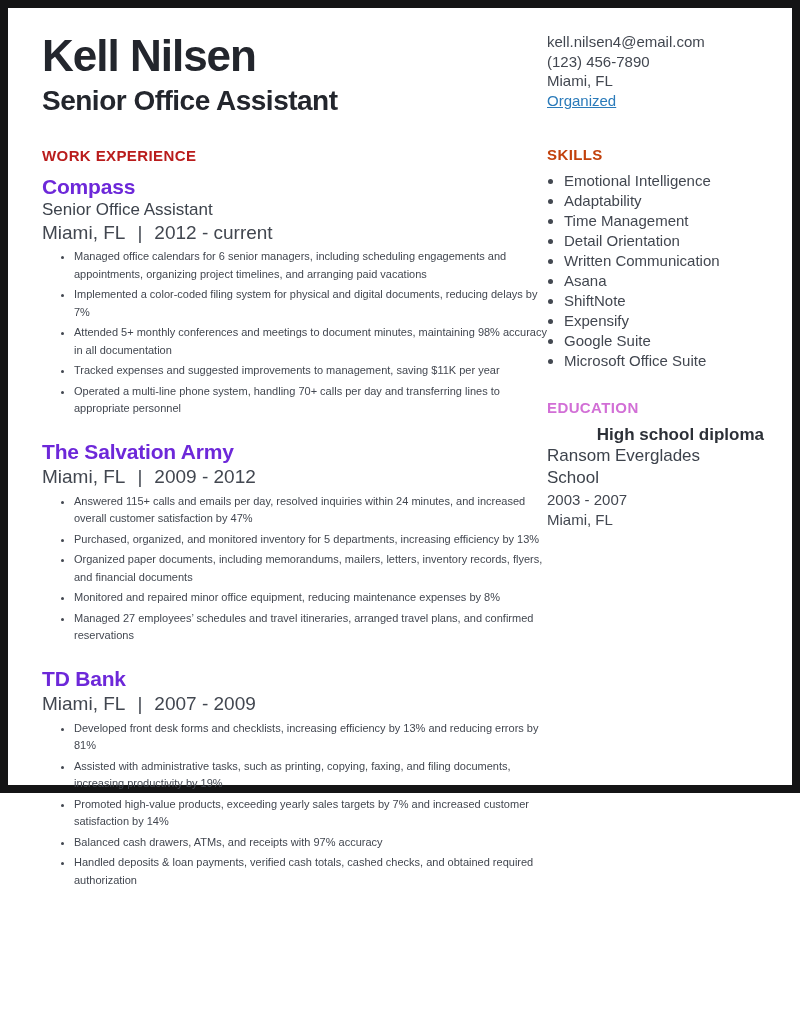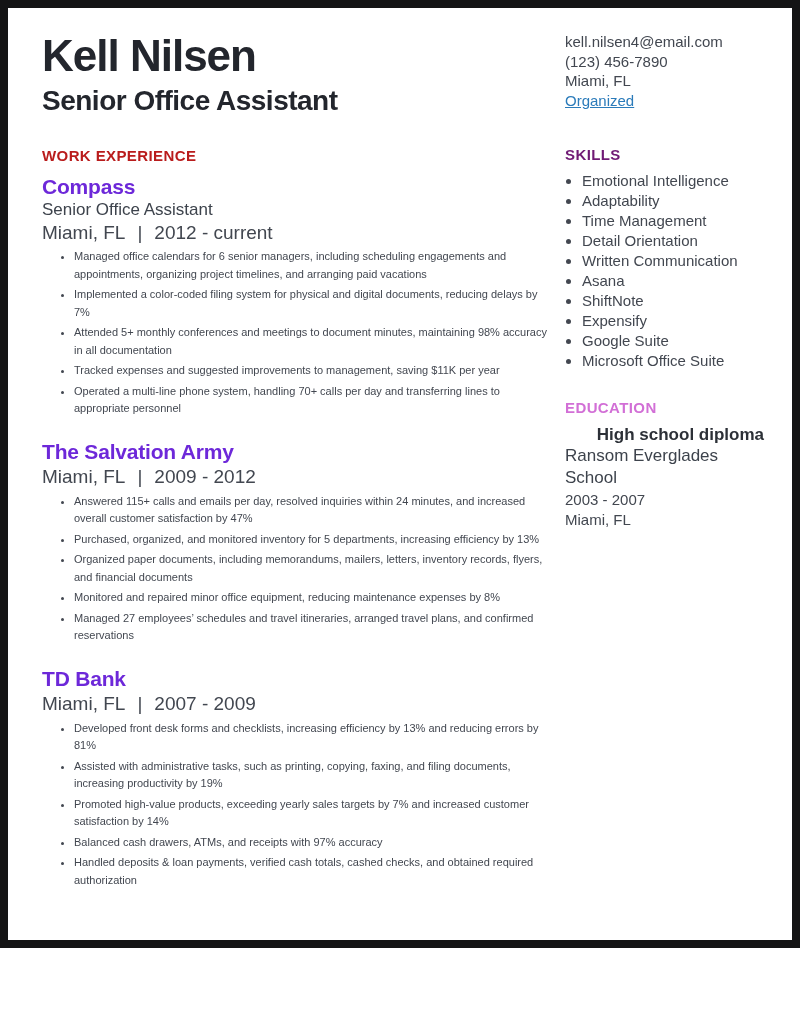--- a/index.html
+++ b/index.html
@@ -2,26 +2,25 @@
 <html><head>
 <meta charset="utf-8">
 <style>
   * { box-sizing: border-box; margin: 0; padding: 0; }
   html, body { background: #ffffff; }
   body {
     font-family: "Liberation Sans", sans-serif;
     width: 800px; height: 1032px; overflow: hidden;
   }
   .page {
-    width: 800px; height: 948px;
+    width: 800px; height: 793px;
     border: 8px solid #141415;
     background: #ffffff;
     padding: 24px 28px 0 34px;
     display: flex;
-    gap: 18px;
     color: #424750;
   }
   .col-left { flex: 0 0 505px; width: 505px; }
   .col-right { flex: 1; min-width: 0; }
 
   
   .name {
     font-size: 44px; font-weight: 700; line-height: 1.08;
     color: #23262d; letter-spacing: -1px;
   }
@@ -132,21 +131,21 @@
   </div>
 
   <div class="col-right">
     <div class="contact">
       <div>kell.nilsen4@email.com</div>
       <div>(123) 456-7890</div>
       <div>Miami, FL</div>
       <div><a href="#" style="color: rgb(43, 123, 186);">Organized</a></div>
     </div>
 
-    <h2 class="section-title skills-title" style="color: #701a75;">SKILLS</h2>
+    <h2 class="section-title skills-title" style="color: #c2410c;">SKILLS</h2>
     <ul class="skills-list">
         <li>Emotional Intelligence</li>
         <li>Adaptability</li>
         <li>Time Management</li>
         <li>Detail Orientation</li>
         <li>Written Communication</li>
         <li>Asana</li>
         <li>ShiftNote</li>
         <li>Expensify</li>
         <li>Google Suite</li>

